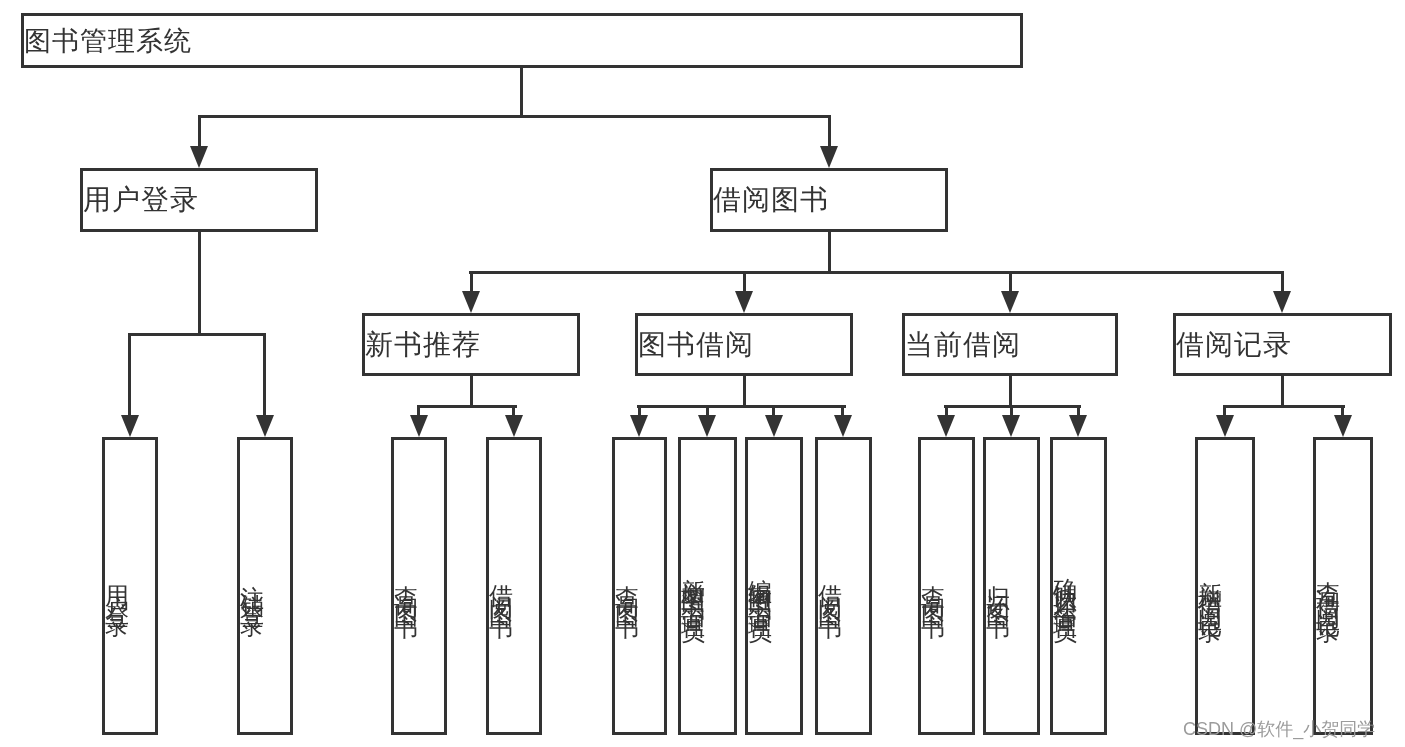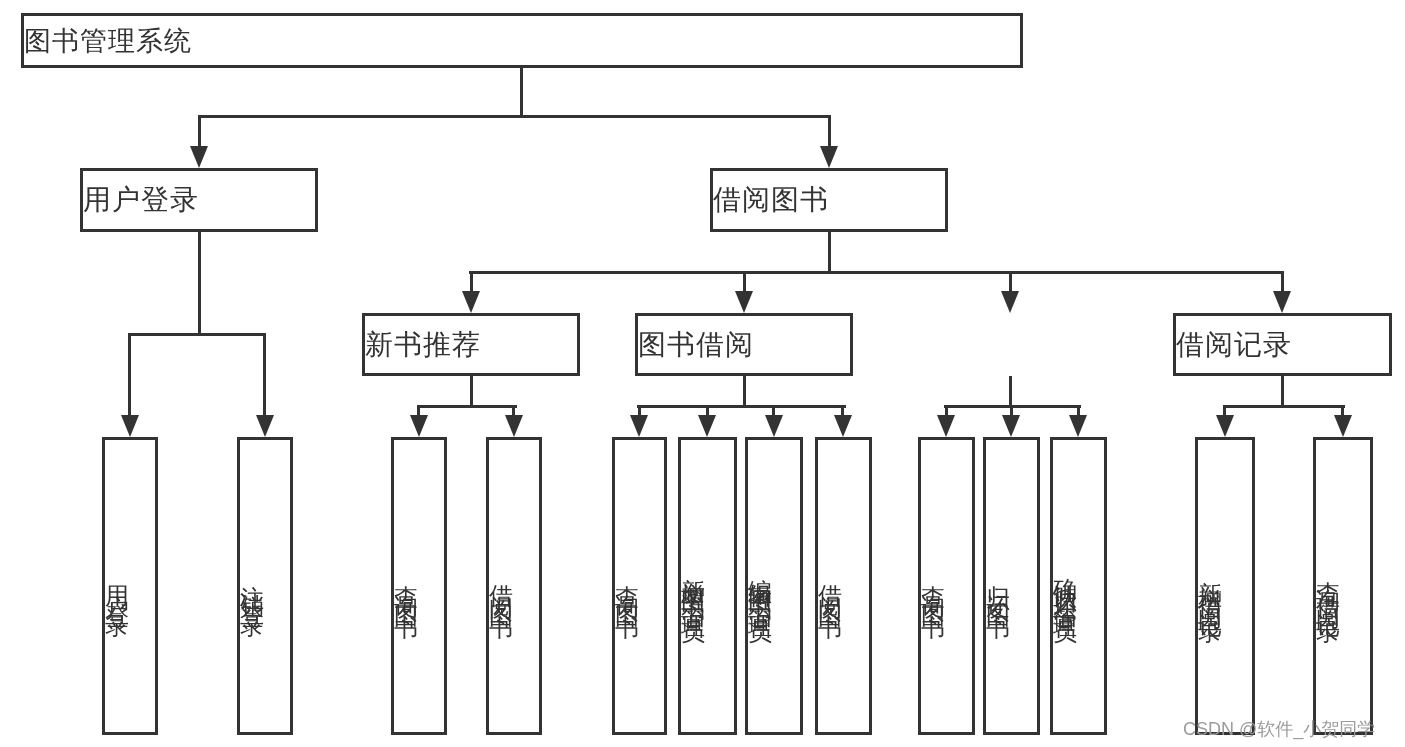--- a/index.html
+++ b/index.html
@@ -125,20 +125,23 @@
   <div class="box hbox" style="left:710px;top:168px;width:238px;height:64px;">
     <span>借阅图书</span>
   </div>
 
   <div class="box hbox" style="left:635px;top:313px;width:218px;height:63px;">
     <span>图书借阅</span>
   </div>
   <div class="box hbox" style="left:362px;top:313px;width:218px;height:63px;">
     <span>新书推荐</span>
   </div>
+  <div class="box hbox" style="left:902px;top:313px;width:216px;height:63px;">
+    <span>当前借阅</span>
+  </div>
   <div class="box hbox" style="left:1173px;top:313px;width:219px;height:63px;">
     <span>借阅记录</span>
   </div>
 
   <div class="box" style="left:102px;top:437px;width:56px;height:298px;">
     <span class="vtext ls-short">用户登录</span>
   </div>
   <div class="box" style="left:237px;top:437px;width:56px;height:298px;">
     <span class="vtext ls-short">注销登录</span>
   </div>

